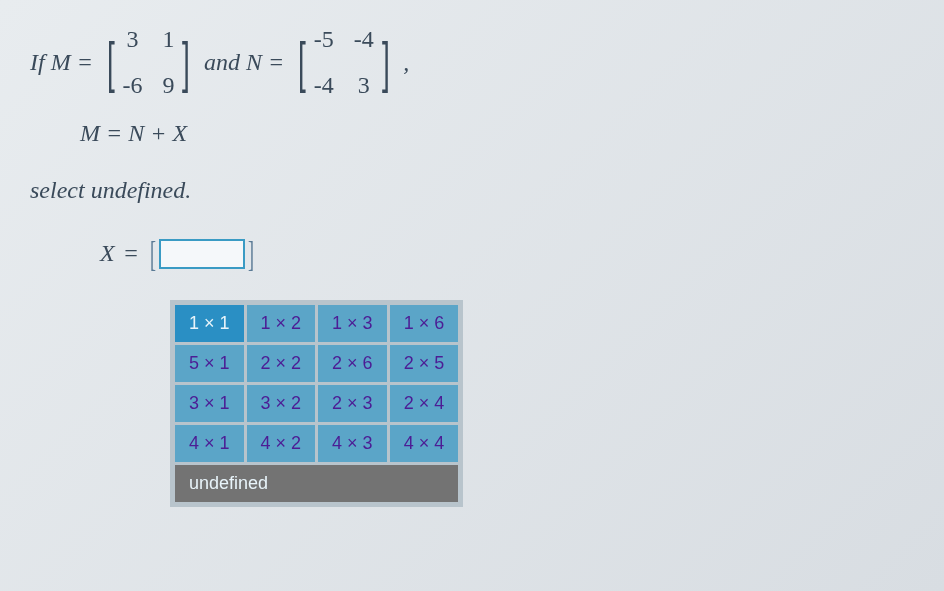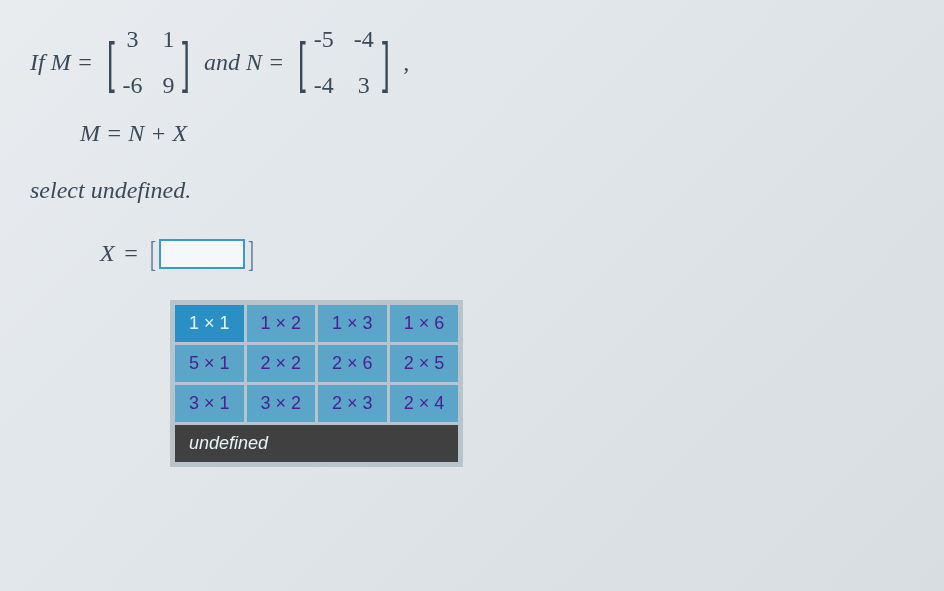--- a/index.html
+++ b/index.html
@@ -98,22 +98,21 @@
       min-width: 64px;
     }
     .size-table td.selected {
       background: #2a8fc4;
     }
     .size-table td.faded {
       background: #5ba5c8;
       color: #4c1d95;
     }
     .size-table .undefined-cell {
-      background: #404040;
-      font-style: italic;
+      background: #737373;
     }
     .text-frag { font-style: italic; }
     .var { font-style: italic; }
   </style>
 </head>
 <body>
 
 <div class="problem-statement">
   <span class="text-frag">If</span>
   <span class="var">M</span>
@@ -174,16 +173,22 @@
     <td class="faded">2 × 6</td>
     <td class="faded">2 × 5</td>
   </tr>
   <tr>
     <td class="faded">3 × 1</td>
     <td class="faded">3 × 2</td>
     <td class="faded">2 × 3</td>
     <td class="faded">2 × 4</td>
   </tr>
   <tr>
+    <td class="faded">4 × 1</td>
+    <td class="faded">4 × 2</td>
+    <td class="faded">4 × 3</td>
+    <td class="faded">4 × 4</td>
+  </tr>
+  <tr>
     <td colspan="4" class="undefined-cell">undefined</td>
   </tr>
 </tbody>
   </table>
 
 </body></html>

